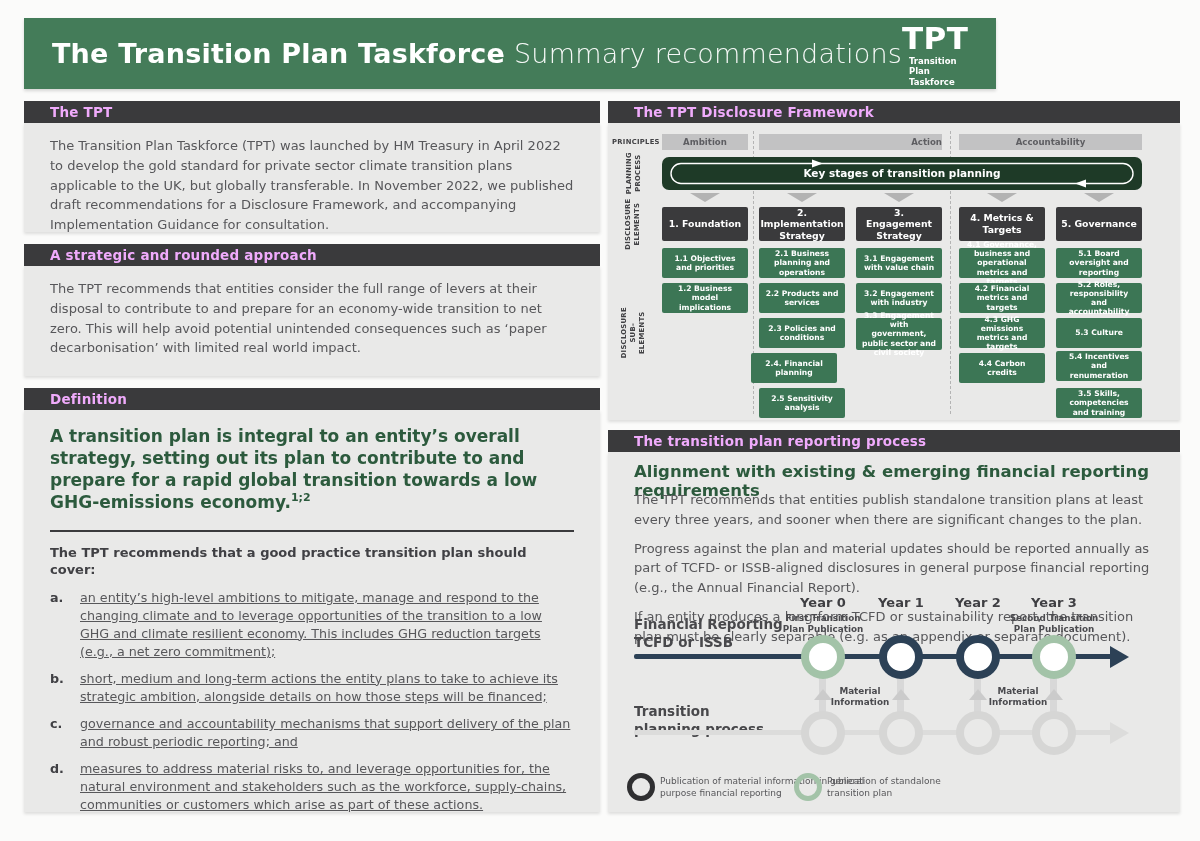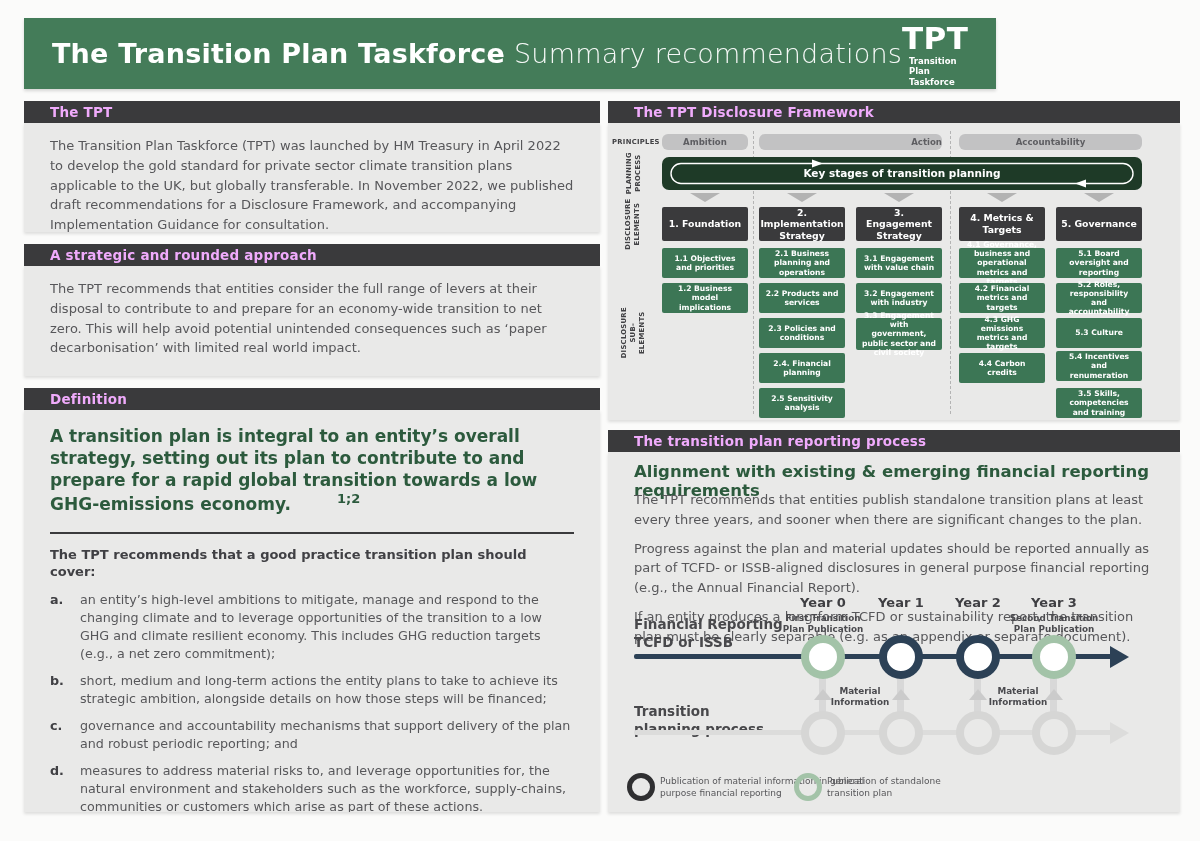--- a/index.html
+++ b/index.html
@@ -31,37 +31,37 @@
   .panel{background:#e9e9e8;box-shadow:0 2px 3px rgba(0,0,0,.12);box-sizing:border-box;overflow:hidden;}
   .body-text{font-size:13px;line-height:1.52;color:#57575a;}
   
   .s-tpt-bar{left:24px;top:101px;width:576px;}
   .s-tpt-panel{left:24px;top:123px;width:576px;height:109px;padding:13px 26px 0 26px;}
   .s-app-bar{left:24px;top:244px;width:576px;}
   .s-app-panel{left:24px;top:266px;width:576px;height:110px;padding:13px 26px 0 26px;}
   .s-def-bar{left:24px;top:388px;width:576px;}
   .s-def-panel{left:24px;top:410px;width:576px;height:402px;padding:10px 26px 0 26px;}
   .def-statement{font-size:17px;font-weight:700;line-height:1.28;color:#2c5a3d;margin-top:6px;}
-  .def-statement sup{font-size:13px;margin-left:46px;}
+  .def-statement sup{font-size:11px;}
   .def-divider{border:none;border-top:2px solid #3a3a3c;margin:16px 0 12px 0;}
   .def-intro{font-size:13px;font-weight:700;color:#404044;line-height:1.35;}
   .def-list{margin-top:10px;}
   .def-item{display:flex;margin-bottom:9px;}
   .def-marker{width:30px;flex:none;font-weight:700;color:#404044;font-size:12.7px;line-height:1.42;}
-  .def-text{font-size:12.7px;line-height:1.42;color:#57575a;}
+  .def-text{font-size:12.7px;line-height:1.42;color:#57575a;text-decoration:underline;}
   
   .s-fw-bar{left:608px;top:101px;width:572px;}
   .s-fw-panel{left:608px;top:123px;width:572px;height:297px;}
   .fw-inner{position:absolute;inset:0;}
   .dash-sep{position:absolute;top:8px;height:283px;border-left:1px dashed #b4b4b4;width:0;}
   .gut-label{position:absolute;font-size:6.8px;font-weight:700;color:#414144;letter-spacing:.3px;}
   .vlabel{position:absolute;display:flex;align-items:center;justify-content:center;}
   .vlabel>span{transform:rotate(-90deg);font-size:6.8px;font-weight:700;color:#414144;
     letter-spacing:.3px;white-space:pre-line;text-align:center;line-height:1.35;}
-  .pill{position:absolute;top:11px;height:16px;background:#c2c2c3;border-radius:6px;
+  .pill{position:absolute;top:11px;height:16px;background:#c2c2c3;border-radius:0;
     color:#5e5e62;font-size:8.6px;font-weight:700;text-align:center;line-height:16px;}
   .plan-banner{position:absolute;left:54px;top:34px;width:480px;height:33px;background:#1e3a27;
     border-radius:7px;color:#fff;}
   .plan-banner .txt{position:absolute;inset:0;text-align:center;line-height:33px;font-size:10.5px;font-weight:700;}
   .tri-down{position:absolute;top:70px;width:0;height:0;border-left:15px solid transparent;
     border-right:15px solid transparent;border-top:9px solid #b3b3b3;}
   .el-box{position:absolute;top:84px;height:34px;width:86px;background:#3a3a3c;border-radius:2px;
     color:#fff;font-size:9.3px;font-weight:700;display:flex;align-items:center;justify-content:center;
     text-align:center;line-height:1.25;padding:0 5px;box-sizing:border-box;}
   .sub-box{position:absolute;height:30px;width:86px;background:#3c7655;border-radius:2px;
@@ -187,21 +187,21 @@
     <div class="el-box" style="left:248px;">3. Engagement Strategy</div>
     <div class="el-box" style="left:351px;">4. Metrics &amp; Targets</div>
     <div class="el-box" style="left:448px;">5. Governance</div>
 
     <div class="sub-box" style="left:54px;top:125px;">1.1 Objectives and priorities</div>
     <div class="sub-box" style="left:54px;top:160px;">1.2 Business model implications</div>
 
     <div class="sub-box" style="left:151px;top:125px;">2.1 Business planning and operations</div>
     <div class="sub-box" style="left:151px;top:160px;">2.2 Products and services</div>
     <div class="sub-box" style="left:151px;top:195px;">2.3 Policies and conditions</div>
-    <div class="sub-box" style="left:151px;top:230px;">2.4. Financial planning</div>
+    <div class="sub-box" style="left:143px;top:230px;">2.4. Financial planning</div>
     <div class="sub-box" style="left:151px;top:265px;">2.5 Sensitivity analysis</div>
 
     <div class="sub-box" style="left:248px;top:125px;">3.1 Engagement with value chain</div>
     <div class="sub-box" style="left:248px;top:160px;">3.2 Engagement with industry</div>
     <div class="sub-box" style="left:248px;top:195px;height:32px;">3.3 Engagement with government, public sector and civil society</div>
 
     <div class="sub-box" style="left:351px;top:125px;">4.1 Governance, business and operational metrics and targets</div>
     <div class="sub-box" style="left:351px;top:160px;">4.2 Financial metrics and targets</div>
     <div class="sub-box" style="left:351px;top:195px;">4.3 GHG emissions metrics and targets</div>
     <div class="sub-box" style="left:351px;top:230px;">4.4 Carbon credits</div>

